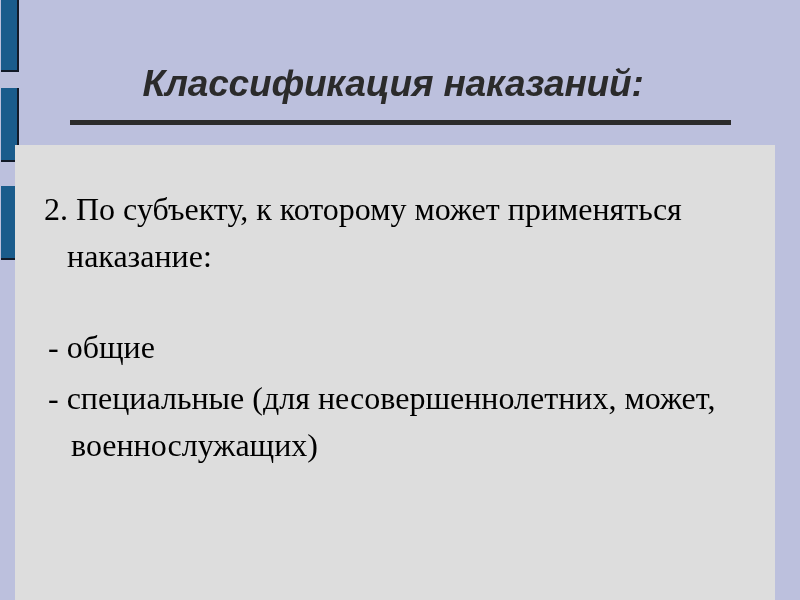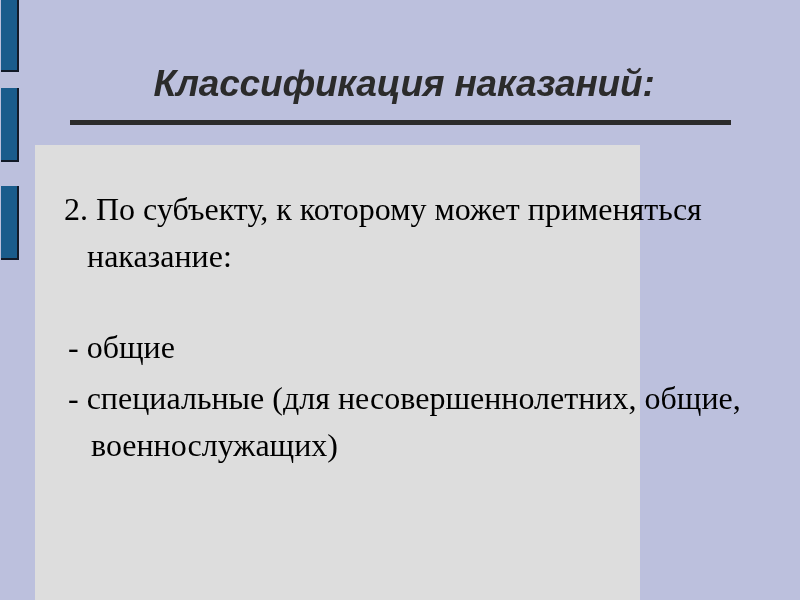--- a/index.html
+++ b/index.html
@@ -41,21 +41,21 @@
   
   .title-band {
     position: absolute;
     left: 0;
     top: 0;
     width: 800px;
     height: 145px;
   }
   .slide-title {
     position: absolute;
-    left: 34px;
+    left: 23px;
     top: 62px;
     width: 740px;
     text-align: center;
     font-family: "Liberation Sans", "DejaVu Sans", sans-serif;
     font-weight: bold;
     font-style: italic;
     font-size: 37px;
     line-height: 44px;
     letter-spacing: -0.2px;
     color: #2b2b2b;
@@ -66,23 +66,23 @@
     left: 70px;
     top: 120px;
     width: 661px;
     height: 5px;
     background: #2b2b2b;
   }
 
   
   .content-panel {
     position: absolute;
-    left: 35px;
+    left: 15px;
     top: 145px;
-    width: 605px;
+    width: 760px;
     height: 455px;
     background: #dddddd;
   }
 
   .body-block {
     position: absolute;
     left: 29px;
     top: 41px;
     width: 700px;
     color: #000000;
@@ -125,18 +125,18 @@
 
   <div class="content-panel">
     <div class="body-block">
 
       <div class="para">2. По субъекту, к которому может применяться наказание:</div>
 
       <div class="gap"></div>
 
       <div class="list-item">- общие</div>
 
-      <div class="list-item">- специальные (для несовершеннолетних, общие, военнослужащих)</div>
+      <div class="list-item">- специальные (для несовершеннолетних, может, военнослужащих)</div>
 
     </div>
   </div>
 
 </div>
 
 </body></html>

